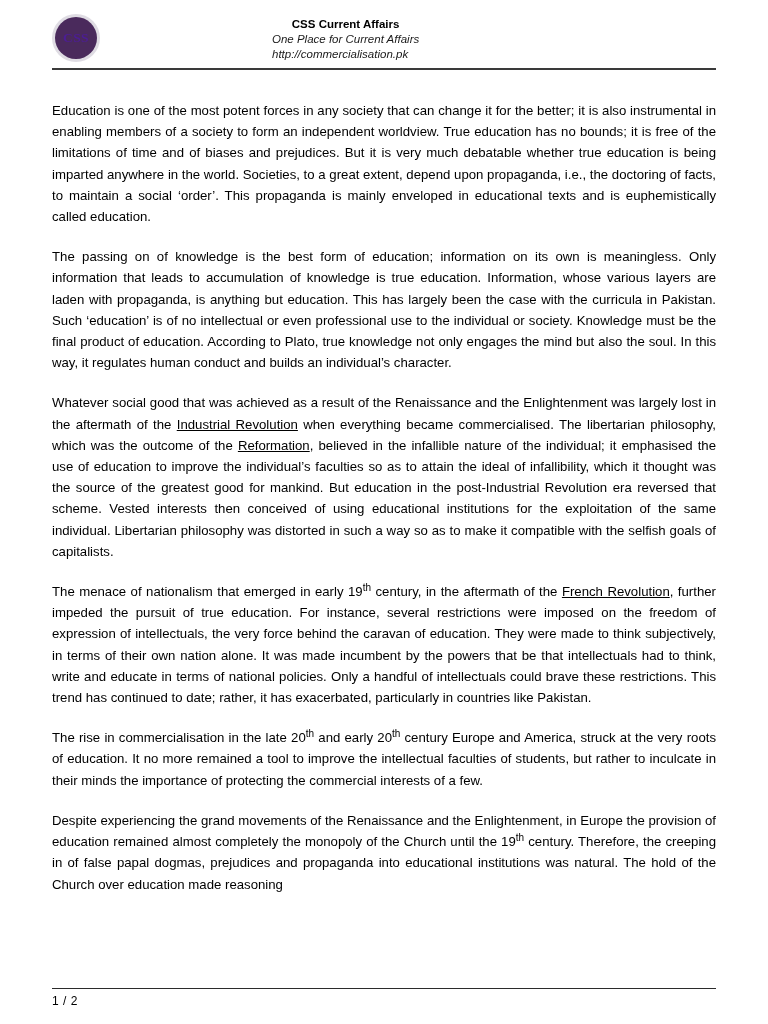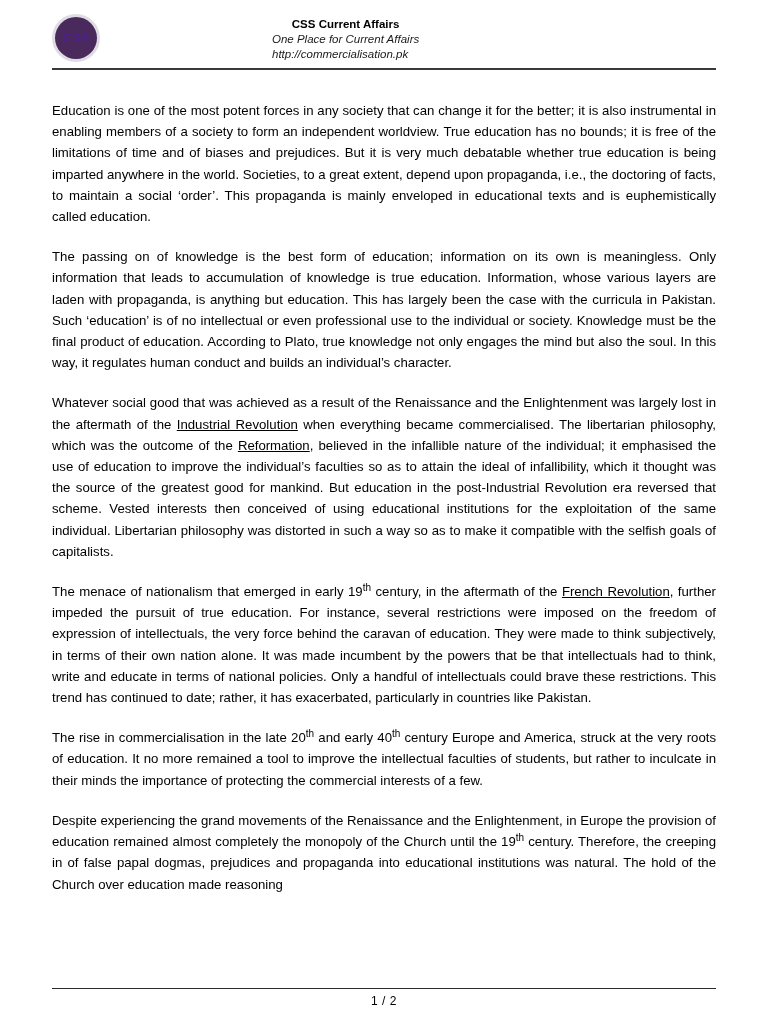--- a/index.html
+++ b/index.html
@@ -143,21 +143,21 @@
     position: absolute;
     left: 52px;
     right: 52px;
     bottom: 14px;
   }
   .footer-rule {
     height: 1px;
     background: #2b2b2b;
   }
   .footer-page {
-    text-align: center;
+    text-align: left;
     font-size: 12px;
     line-height: 18px;
     padding-top: 3px;
     letter-spacing: .5px;
   }
 </style>
 </head>
 <body>
 
 <div class="page">
@@ -183,21 +183,21 @@
   <div class="body-copy">
 
     <p class="para">Education is one of the most potent forces in any society that can change it for the better; it is also instrumental in enabling members of a society to form an independent worldview. True education has no bounds; it is free of the limitations of time and of biases and prejudices. But it is very much debatable whether true education is being imparted anywhere in the world. Societies, to a great extent, depend upon propaganda, i.e., the doctoring of facts, to maintain a social ‘order’. This propaganda is mainly enveloped in educational texts and is euphemistically called education.</p>
 
     <p class="para">The passing on of knowledge is the best form of education; information on its own is meaningless. Only information that leads to accumulation of knowledge is true education. Information, whose various layers are laden with propaganda, is anything but education. This has largely been the case with the curricula in Pakistan. Such ‘education’ is of no intellectual or even professional use to the individual or society. Knowledge must be the final product of education. According to Plato, true knowledge not only engages the mind but also the soul. In this way, it regulates human conduct and builds an individual’s character.</p>
 
     <p class="para"><span>Whatever social good that was achieved as a result of the Renaissance and the Enlightenment was largely lost in the aftermath of the </span><a class="doclink" href="#">Industrial Revolution</a><span> when everything became commercialised. The libertarian philosophy, which was the outcome of the </span><a class="doclink" href="#">Reformation</a><span>, believed in the infallible nature of the individual; it emphasised the use of education to improve the individual’s faculties so as to attain the ideal of infallibility, which it thought was the source of the greatest good for mankind. But education in the post-Industrial Revolution era reversed that scheme. Vested interests then conceived of using educational institutions for the exploitation of the same individual. Libertarian philosophy was distorted in such a way so as to make it compatible with the selfish goals of capitalists.</span></p>
 
     <p class="para"><span>The menace of nationalism that emerged in early 19</span><sup>th</sup><span> century, in the aftermath of the </span><a class="doclink" href="#">French Revolution</a><span>, further impeded the pursuit of true education. For instance, several restrictions were imposed on the freedom of expression of intellectuals, the very force behind the caravan of education. They were made to think subjectively, in terms of their own nation alone. It was made incumbent by the powers that be that intellectuals had to think, write and educate in terms of national policies. Only a handful of intellectuals could brave these restrictions. This trend has continued to date; rather, it has exacerbated, particularly in countries like Pakistan.</span></p>
 
-    <p class="para"><span>The rise in commercialisation in the late 20</span><sup>th</sup><span> and early 40</span><sup>th</sup><span> century Europe and America, struck at the very roots of education. It no more remained a tool to improve the intellectual faculties of students, but rather to inculcate in their minds the importance of protecting the commercial interests of a few.</span></p>
+    <p class="para"><span>The rise in commercialisation in the late 20</span><sup>th</sup><span> and early 20</span><sup>th</sup><span> century Europe and America, struck at the very roots of education. It no more remained a tool to improve the intellectual faculties of students, but rather to inculcate in their minds the importance of protecting the commercial interests of a few.</span></p>
 
     <p class="para"><span>Despite experiencing the grand movements of the Renaissance and the Enlightenment, in Europe the provision of education remained almost completely the monopoly of the Church until the 19</span><sup>th</sup><span> century. Therefore, the creeping in of false papal dogmas, prejudices and propaganda into educational institutions was natural. The hold of the Church over education made reasoning</span></p>
 
   </div>
 
   <div class="doc-footer">
     <div class="footer-rule"></div>
     <div class="footer-page">1 / 2</div>
   </div>
 

